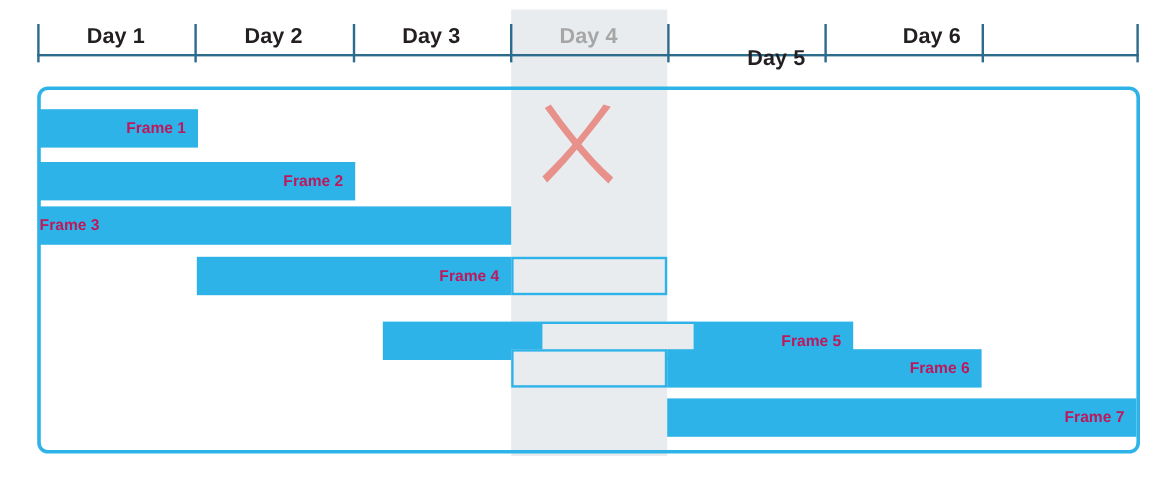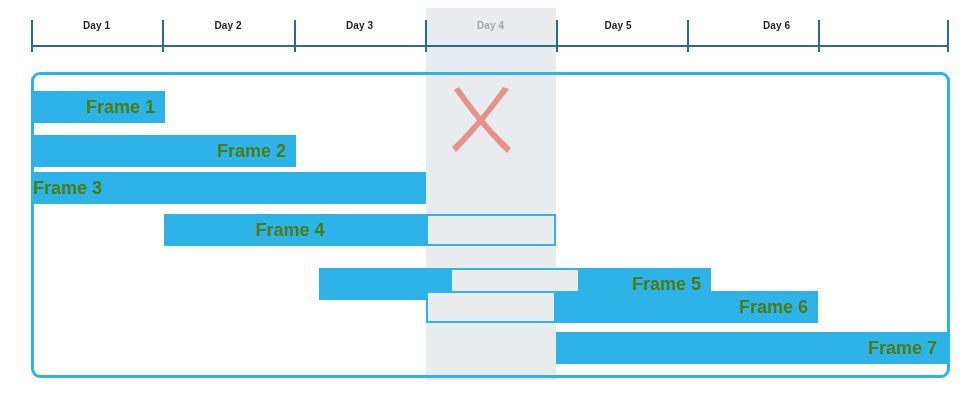--- a/index.html
+++ b/index.html
@@ -44,21 +44,21 @@
     background: #2d6b8c;
   }
   .axis-tick {
     position: absolute;
     width: 2px;
     background: #2d6b8c;
   }
   .day-label {
     position: absolute;
     top: 20px;
-    font-size: 10px;
+    font-size: 18px;
     font-weight: bold;
     color: #231f20;
     text-align: center;
     letter-spacing: 0.1px;
     white-space: nowrap;
   }
   .day-label.dimmed {
     color: #a6a6a6;
   }
 
@@ -103,23 +103,23 @@
   }
   .bar-seg.hollow {
     background: #e8ecef;
     border: 2px solid #2eb3e8;
   }
   .bar-label {
     position: absolute;
     top: 0;
     height: 32px;
     line-height: 32px;
-    font-size: 18px;
+    font-size: 13px;
     font-weight: bold;
-    color: #4d7c0f;
+    color: #be185d;
     white-space: nowrap;
     pointer-events: none;
   }
 
   
   .x-mark {
     position: absolute;
     z-index: 4;
     pointer-events: auto;
   }
@@ -142,21 +142,21 @@
     <div class="axis-tick" style="left:425px; top:20px; height:32px;"></div>
     <div class="axis-tick" style="left:556px; top:20px; height:32px;"></div>
     <div class="axis-tick" style="left:687px; top:20px; height:32px;"></div>
     <div class="axis-tick" style="left:818px; top:20px; height:32px;"></div>
     <div class="axis-tick" style="left:947px; top:20px; height:32px;"></div>
 
     <div class="day-label" style="left:31px;  width:131px;">Day 1</div>
     <div class="day-label" style="left:162px; width:132px;">Day 2</div>
     <div class="day-label" style="left:294px; width:131px;">Day 3</div>
     <div class="day-label dimmed" style="left:425px; width:131px;">Day 4</div>
-    <div class="day-label" style="left:540px; width:156px;">Day 5</div>
+    <div class="day-label" style="left:569px; width:156px;margin-top:18px;">Day 5</div>
     <div class="day-label" style="left:687px; width:147px;padding-left:16px;">Day 6</div>
   </div>
 
   <div class="bars-layer">
 
     <div class="bar-row" style="top:91px;">
       <div class="bar-seg solid" style="left:33px; width:132px;"></div>
       <div class="bar-label" style="left:33px; width:122px; text-align:right;">Frame 1</div>
     </div>
 
@@ -166,21 +166,21 @@
     </div>
 
     <div class="bar-row" style="top:172px;">
       <div class="bar-seg solid" style="left:33px; width:393px;"></div>
       <div class="bar-label" style="left:33px; width:383px; text-align:left;">Frame 3</div>
     </div>
 
     <div class="bar-row" style="top:214px;">
       <div class="bar-seg solid" style="left:164px; width:262px;"></div>
       <div class="bar-seg hollow" style="left:426px; width:130px;"></div>
-      <div class="bar-label" style="left:164px; width:252px; text-align:center;">Frame 4</div>
+      <div class="bar-label" style="left:164px; width:252px; text-align:right;">Frame 4</div>
     </div>
 
     <div class="bar-row" style="top:268px;margin-left:24px;">
       <div class="bar-seg solid" style="left:295px; width:131px;"></div>
       <div class="bar-seg hollow" style="left:426px; width:130px;"></div>
       <div class="bar-seg solid" style="left:556px; width:131px;"></div>
       <div class="bar-label" style="left:556px; width:121px; text-align:right;">Frame 5</div>
     </div>
 
     <div class="bar-row" style="top:291px;">

